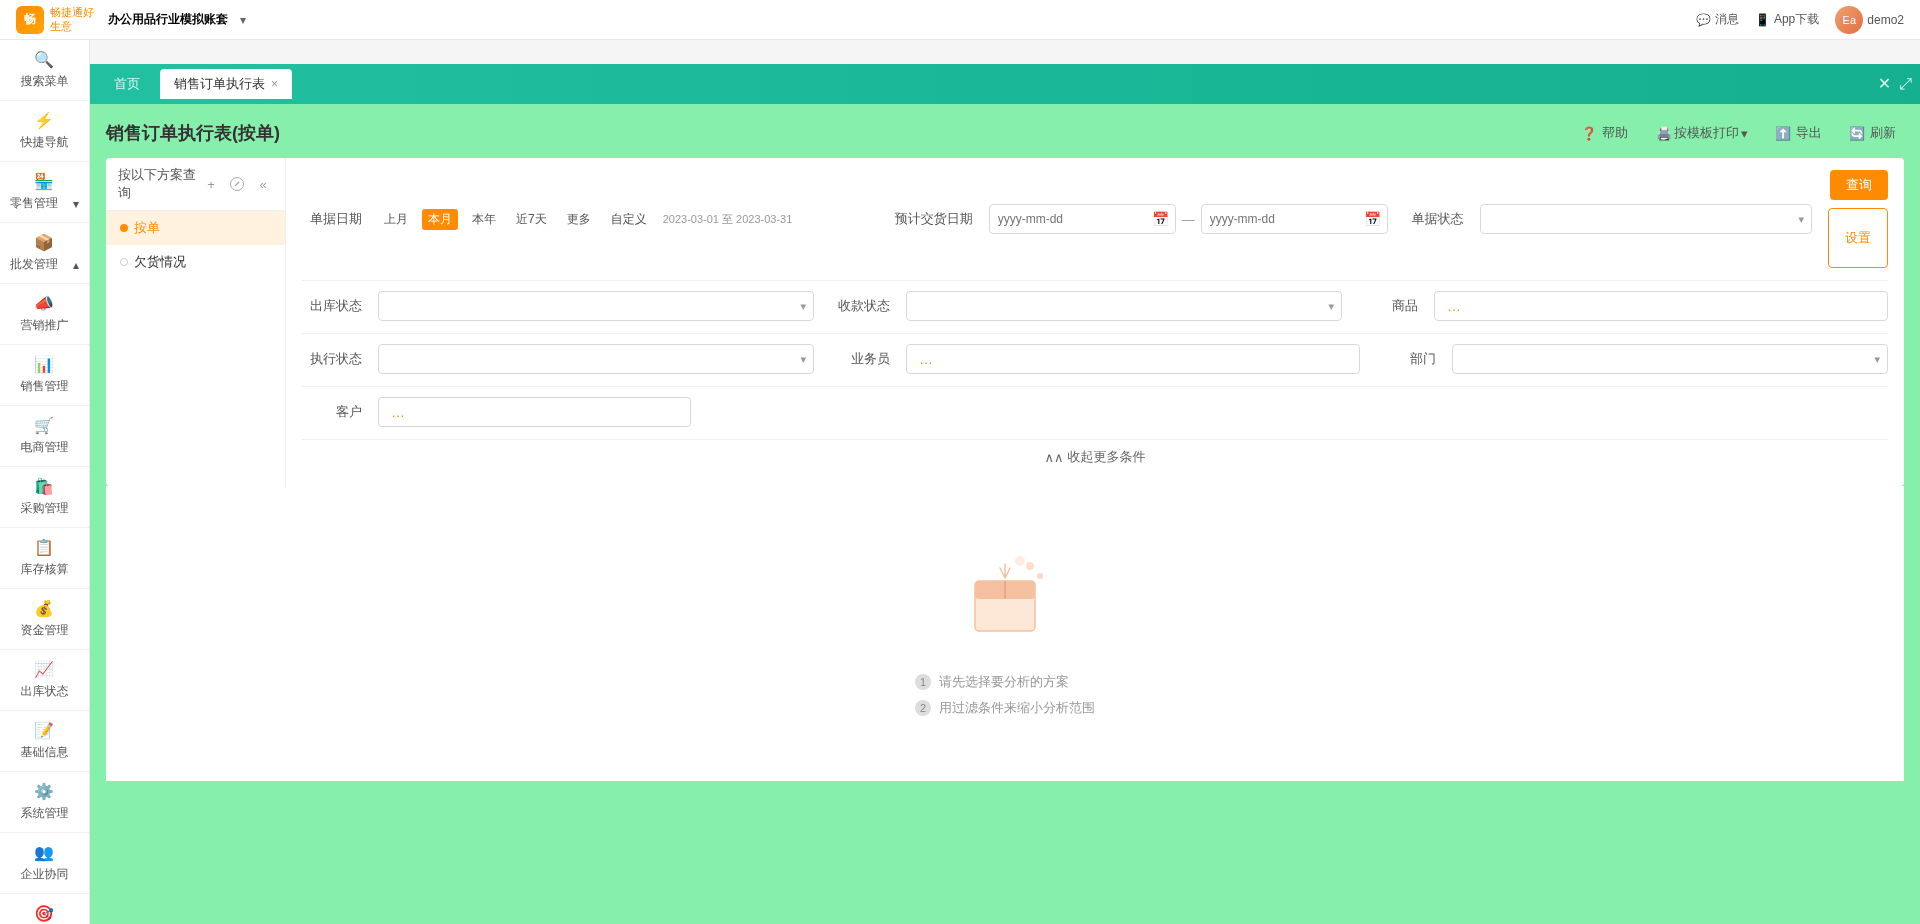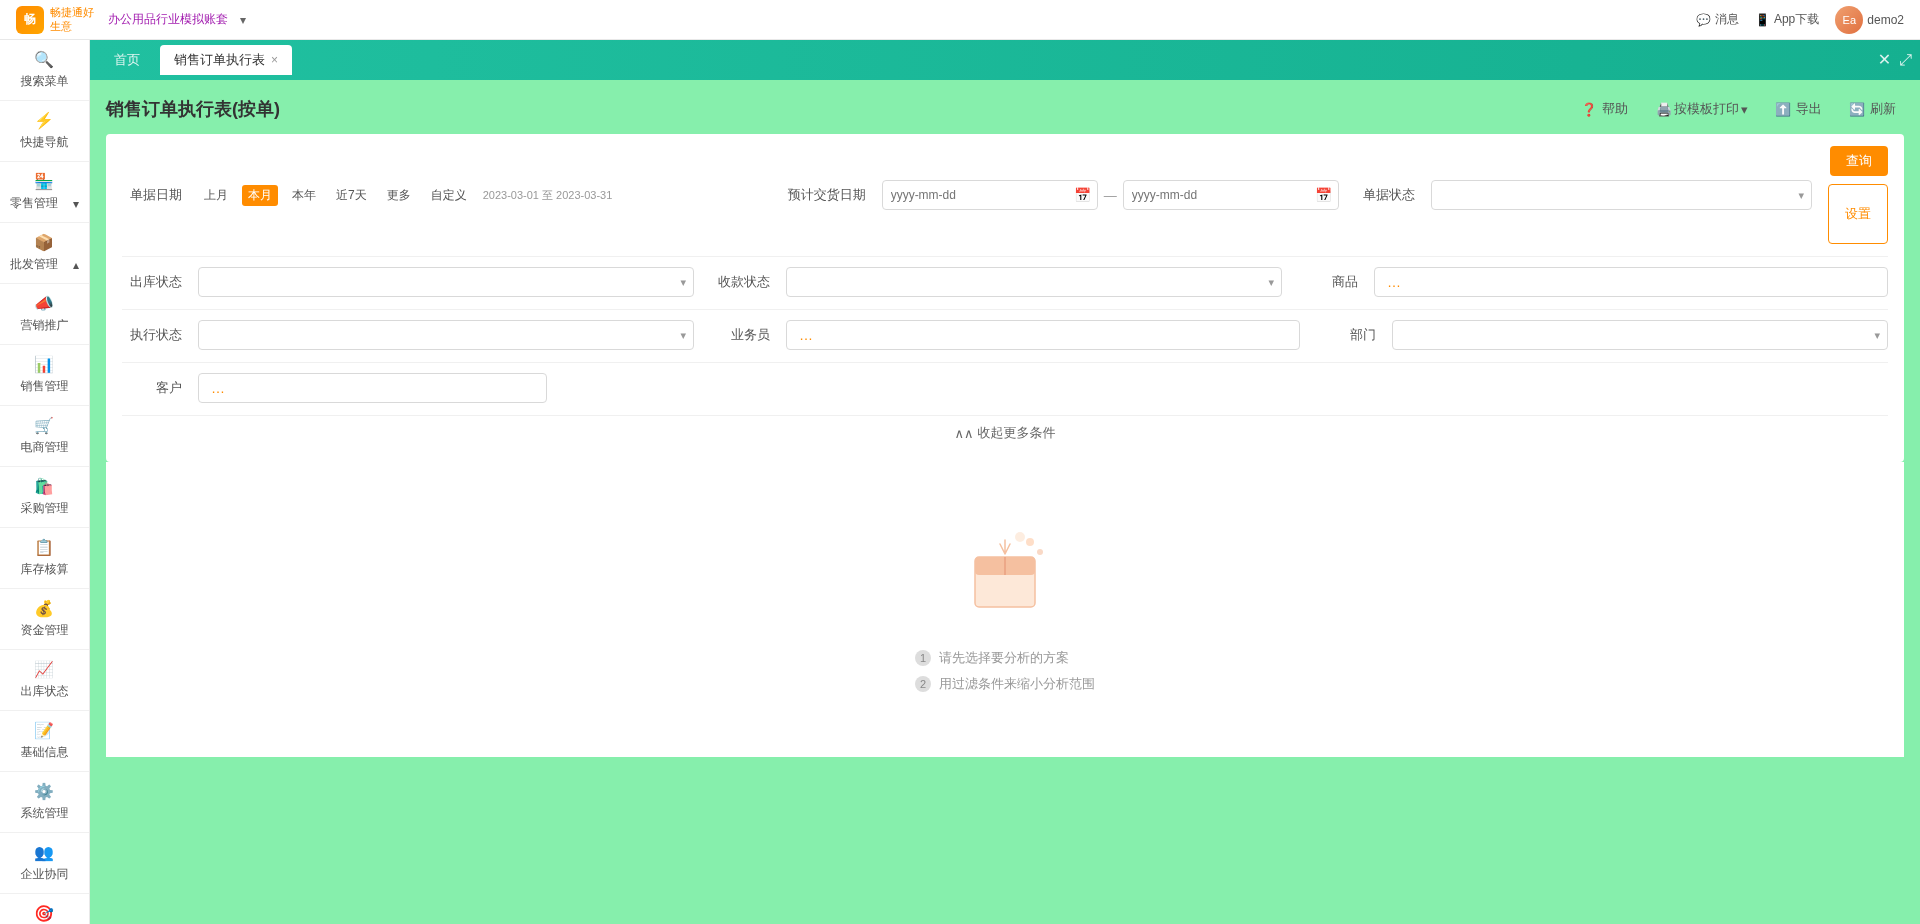--- a/index.html
+++ b/index.html
@@ -40,21 +40,22 @@
       font-weight: bold;
     }
     .logo-text {
       font-size: 11px;
       color: #ff8c00;
       line-height: 1.2;
       max-width: 50px;
     }
     .breadcrumb-label {
       font-size: 12px;
-      color: #a21caf;
+      color: #000000;
+      font-weight: bold;
     }
     .breadcrumb-dropdown {
       font-size: 12px;
       color: #666;
       margin-left: 4px;
       cursor: pointer;
     }
     .top-bar-right {
       display: flex;
       align-items: center;
@@ -128,20 +129,21 @@
 
     
     .tab-bar {
       height: 40px;
       background: linear-gradient(90deg, #20c0a0, #15b090);
       display: flex;
       align-items: center;
       padding: 0 8px;
       gap: 4px;
       flex-shrink: 0;
+      margin-top: 24px;
     }
     .tab-home {
       padding: 6px 16px;
       color: rgba(255,255,255,0.85);
       font-size: 13px;
       cursor: pointer;
       border-radius: 4px 4px 0 0;
     }
     .tab-active {
       padding: 6px 14px;
@@ -615,20 +617,45 @@
           </div>
           <div class="page-action-btn">
             <span>🔄</span>
             <span>刷新</span>
           </div>
         </div>
       </div>
 
       <div class="two-col-layout">
 
+        <div class="scheme-panel">
+          <div class="scheme-panel-header">
+            <span class="scheme-header-label">按以下方案查询</span>
+            <div class="scheme-header-icons">
+              <span class="scheme-icon-btn">+</span>
+              <span class="scheme-icon-btn">
+
+                <svg width="14" height="14" viewBox="0 0 14 14" fill="none" xmlns="http://www.w3.org/2000/svg">
+                  <circle cx="7" cy="7" r="6.5" stroke="#aaa"></circle>
+                  <path d="M5 9L9 5" stroke="#aaa" stroke-width="1.2"></path>
+                  <path d="M8 5l1 1" stroke="#aaa" stroke-width="1.2"></path>
+                </svg>
+              </span>
+              <span class="scheme-icon-btn">«</span>
+            </div>
+          </div>
+          <div class="scheme-item active">
+            <div class="scheme-item-dot"></div>
+            <span>按单</span>
+          </div>
+          <div class="scheme-item">
+            <div class="scheme-item-dot-gray"></div>
+            <span>欠货情况</span>
+          </div>
+        </div>
 
         <div class="filter-section">
 
           <div class="filter-row">
 
             <div class="filter-label">单据日期</div>
             <div style="display:flex;align-items:center;gap:6px;flex:1.5;">
               <div class="date-tabs">
                 <span class="date-tab">上月</span>
                 <span class="date-tab active">本月</span>

